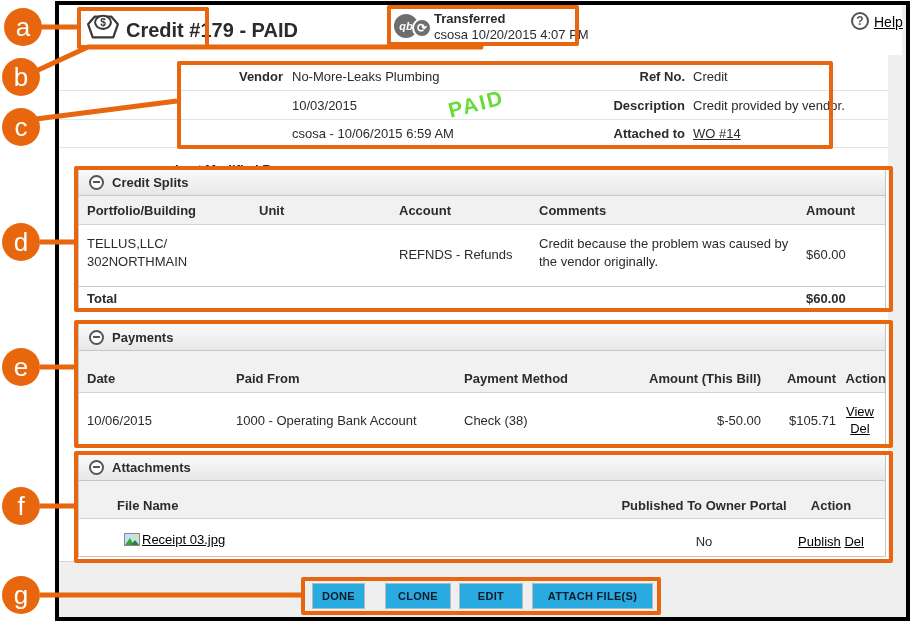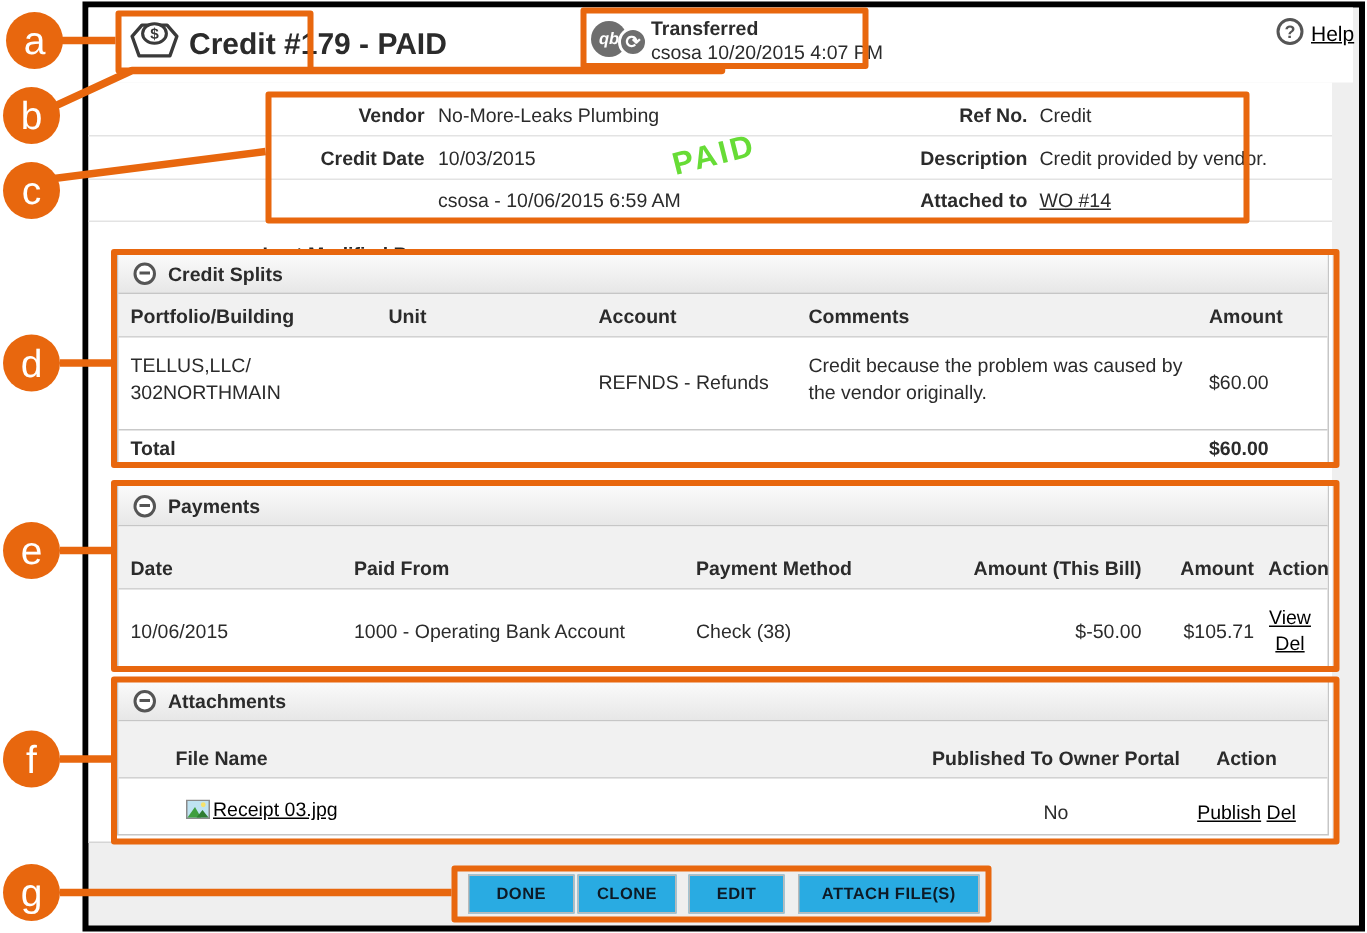--- a/index.html
+++ b/index.html
@@ -100,21 +100,20 @@
   </div>
   <div class="abs link" style="left:874px;top:14px;font-size:14px;">Help</div>
 
   <div class="info-row" style="top:62px;height:29px;">
     <span class="ilabel" style="left:31px;width:193px;line-height:29px;">Vendor</span>
     <span class="ivalue" style="left:233px;line-height:29px;">No-More-Leaks Plumbing</span>
     <span class="ilabel" style="left:481px;width:145px;line-height:29px;">Ref No.</span>
     <span class="ivalue" style="left:634px;line-height:29px;">Credit</span>
   </div>
   <div class="info-row" style="top:91px;height:29px;">
-    <span class="ilabel" style="left:31px;width:193px;line-height:29px;">Credit Date</span>
     <span class="ivalue" style="left:233px;line-height:29px;">10/03/2015</span>
     <span class="ilabel" style="left:481px;width:145px;line-height:29px;">Description</span>
     <span class="ivalue" style="left:634px;line-height:29px;">Credit provided by vendor.</span>
   </div>
   <div class="info-row" style="top:120px;height:28px;">
     <span class="ilabel" style="left:27px;width:193px;line-height:28px;margin-top:36px;">Last Modified By</span>
     <span class="ivalue" style="left:233px;line-height:28px;">csosa - 10/06/2015 6:59 AM</span>
     <span class="ilabel" style="left:481px;width:145px;line-height:28px;">Attached to</span>
     <span class="ivalue link" style="left:634px;line-height:28px;">WO #14</span>
   </div>
@@ -195,21 +194,21 @@
         </svg><span class="link">Receipt 03.jpg</span>
       </span>
       <span class="td tcenter" style="left:460px;top:80px;width:330px;">No</span>
       <span class="td tcenter" style="left:702px;top:80px;width:100px;">
         <span class="link">Publish</span>
         <span class="link">Del</span>
       </span>
     </div>
   </div>
 
-  <button class="cta" style="left:312px;width:71px;">DONE</button>
+  <button class="cta" style="left:312px;width:53px;">DONE</button>
   <button class="cta" style="left:385px;width:66px;">CLONE</button>
   <button class="cta" style="left:459px;width:64px;">EDIT</button>
   <button class="cta" style="left:532px;width:121px;">ATTACH FILE(S)</button>
 
   <svg class="connector-svg" width="911" height="622" viewBox="0 0 911 622">
     <g stroke="#e8670e" stroke-width="5" fill="none" stroke-linejoin="round" stroke-linecap="butt">
       <path d="M40 27 H77"></path>
       <path d="M36 71 L88 47 H481 V44"></path>
       <path d="M36 119 L177 101"></path>
       <path d="M40 242 H74"></path>

